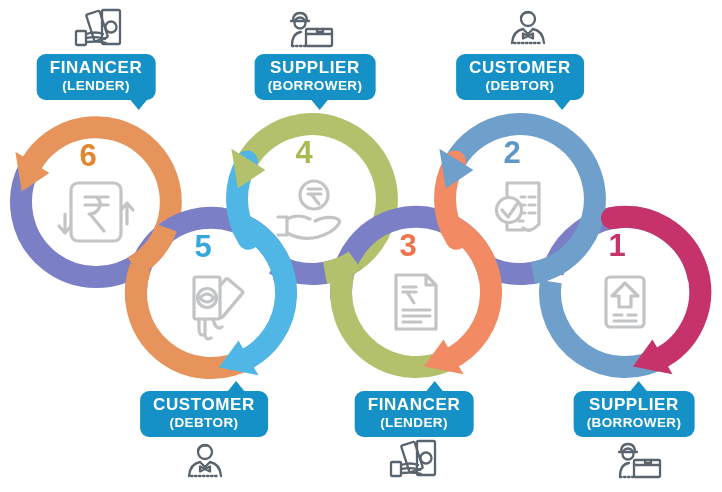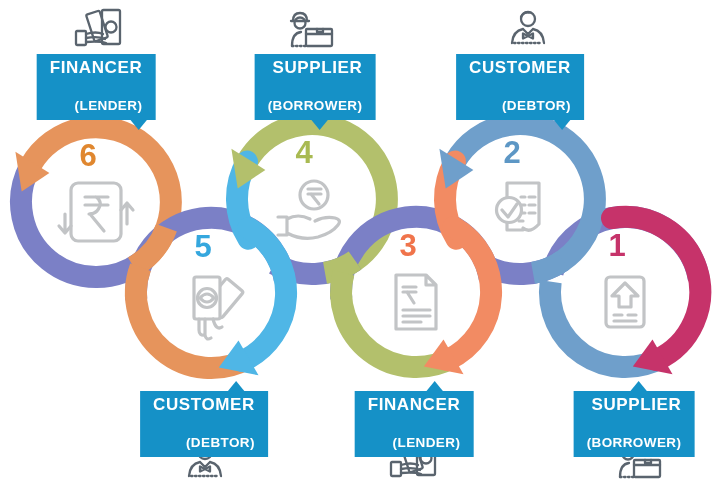--- a/index.html
+++ b/index.html
@@ -1,23 +1,23 @@
 <!DOCTYPE html>
 <html style="--label-bg: #1591c7; --label-text: #ffffff; --icon-gray: #c2c4c6; --actor-gray: #5a646e;"><head>
 <meta charset="utf-8">
 <style>
   html,body{margin:0;padding:0;background:#ffffff;}
   #stage{position:relative;width:722px;height:492px;background:#ffffff;overflow:hidden;
          font-family:"Liberation Sans",sans-serif;}
   #rings{position:absolute;left:0;top:0;}
   .label{position:absolute;transform:translateX(-50%);background:var(--label-bg,#1591c7);
-         color:var(--label-text,#fff);border-radius:0;padding:4px 13px 6px;text-align:right;
+         color:var(--label-text,#fff);border-radius:9px;padding:4px 13px 6px;text-align:center;
          white-space:nowrap;z-index:5;}
   .label .role{font-weight:bold;font-size:17px;letter-spacing:.6px;line-height:20px;display:block;}
-  .label .sub{font-weight:bold;font-size:13.5px;letter-spacing:.4px;line-height:16px;display:block;margin-top:20px;}
+  .label .sub{font-weight:bold;font-size:13.5px;letter-spacing:.4px;line-height:16px;display:block;}
   .ptr{position:absolute;width:0;height:0;border-left:9px solid transparent;border-right:9px solid transparent;}
   .ptr.down{bottom:-10px;border-top:11px solid var(--label-bg,#1591c7);}
   .ptr.up{top:-10px;border-bottom:11px solid var(--label-bg,#1591c7);}
   .num{font-weight:bold;font-size:31px;font-family:"Liberation Sans",sans-serif;}
   .inner-icon path,.inner-icon rect,.inner-icon circle,.inner-icon polyline,.inner-icon line
     {stroke:var(--icon-gray,#c2c4c6);stroke-width:3.2;fill:none;stroke-linecap:round;stroke-linejoin:round;}
   .inner-icon .wfill{fill:#ffffff;}
   .actor path,.actor rect,.actor circle,.actor line
     {stroke:var(--actor-gray,#5a646e);stroke-width:2.3;fill:none;stroke-linecap:round;stroke-linejoin:round;}
   .actor .dash{stroke-dasharray:1.6,2.4;}

